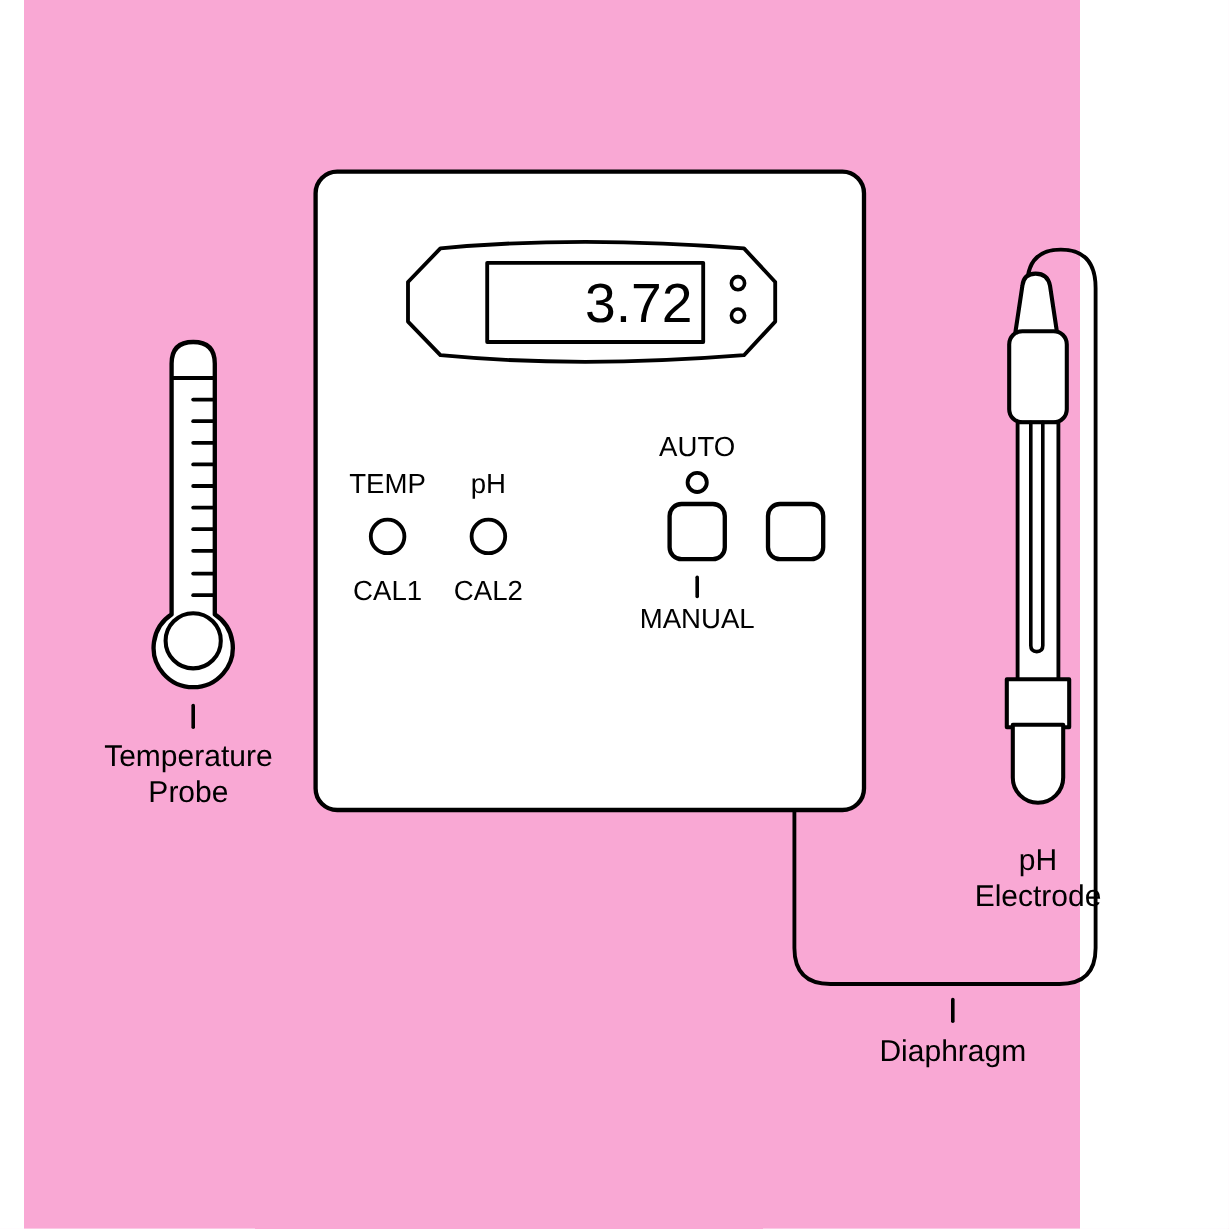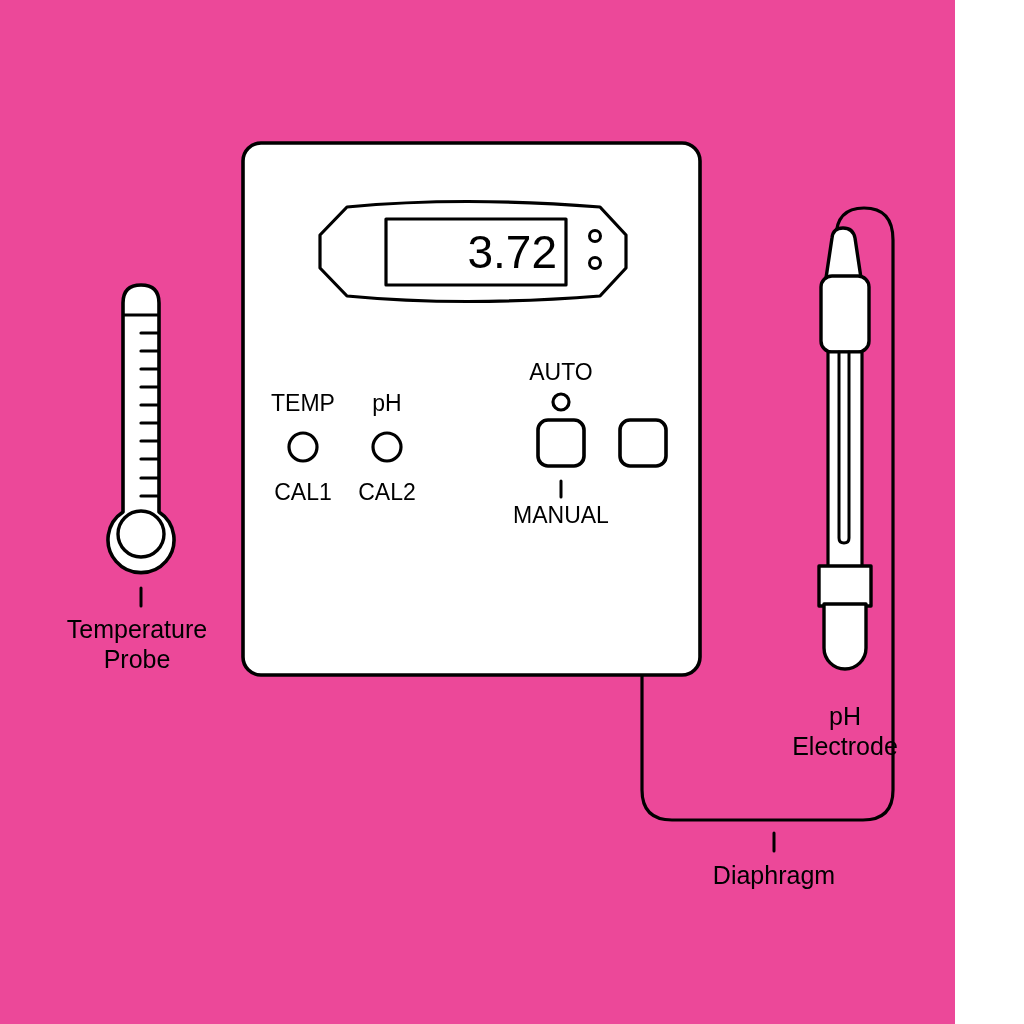--- a/index.html
+++ b/index.html
@@ -8,23 +8,24 @@
     background: #ffffff;
   }
   body {
     width: 1024px;
     height: 1024px;
     font-family: "Liberation Sans", sans-serif;
     overflow: hidden;
   }
   #diagram-root {
     position: relative;
-    width: 955px;
+    width: 880px;
     height: 1024px;
-    background: #ec4899;
+    background: #f9a8d4;
+    margin-left: 20px;
   }
   svg.diagram {
     display: block;
     width: 1024px;
     height: 1024px;
   }
   .stroke {
     fill: none;
     stroke: #000000;
     stroke-linecap: round;

